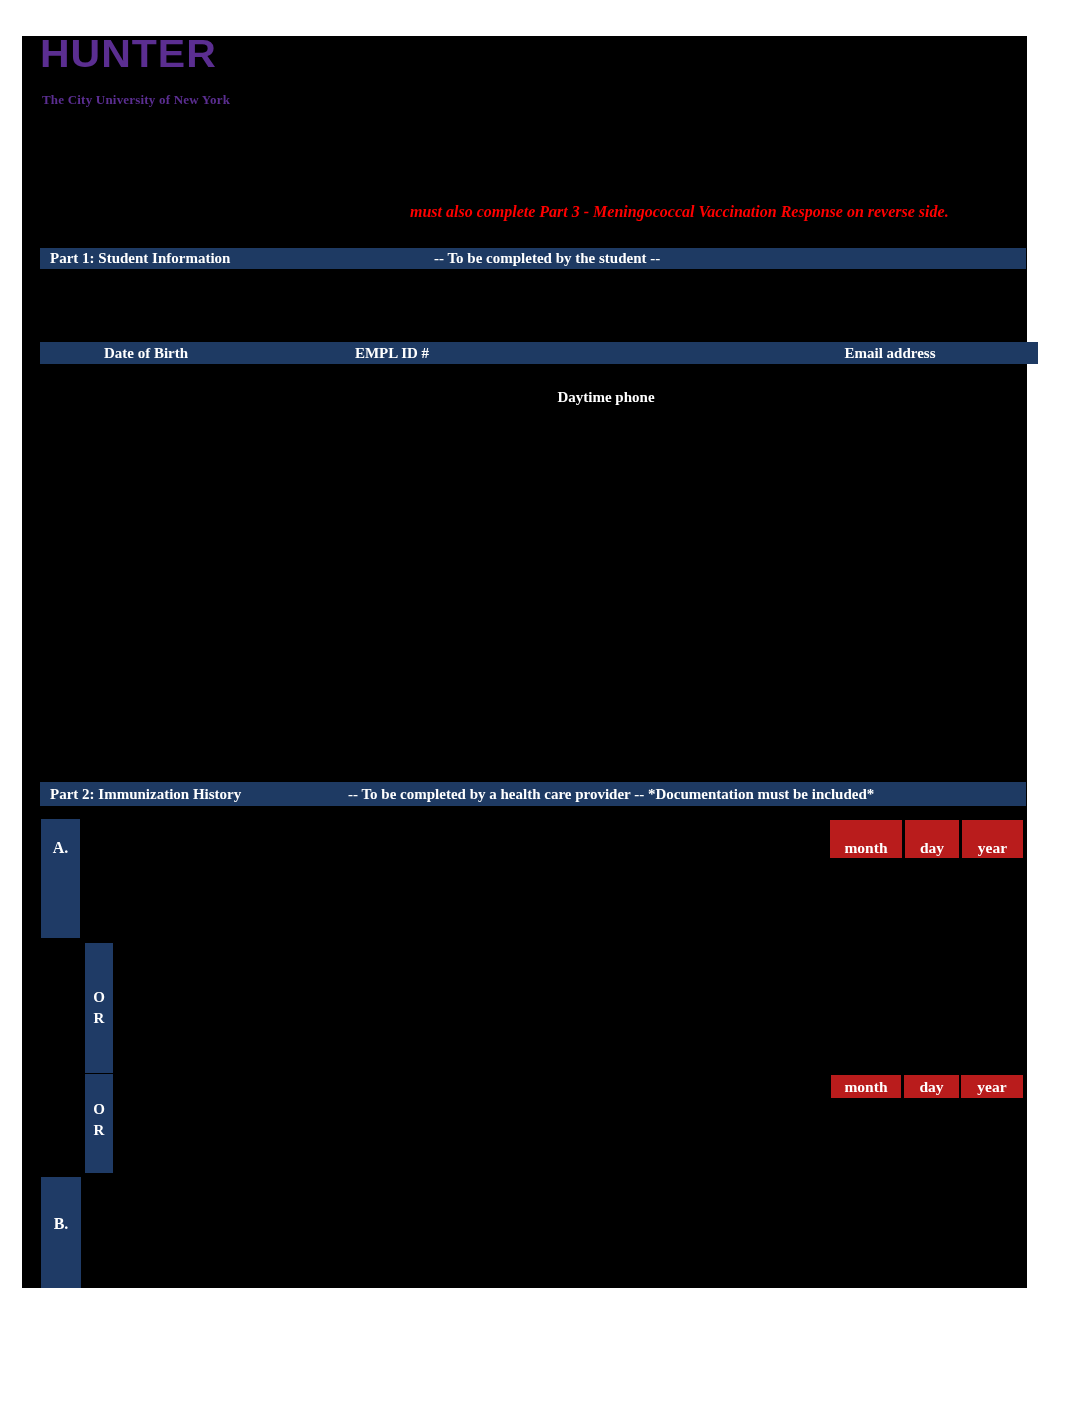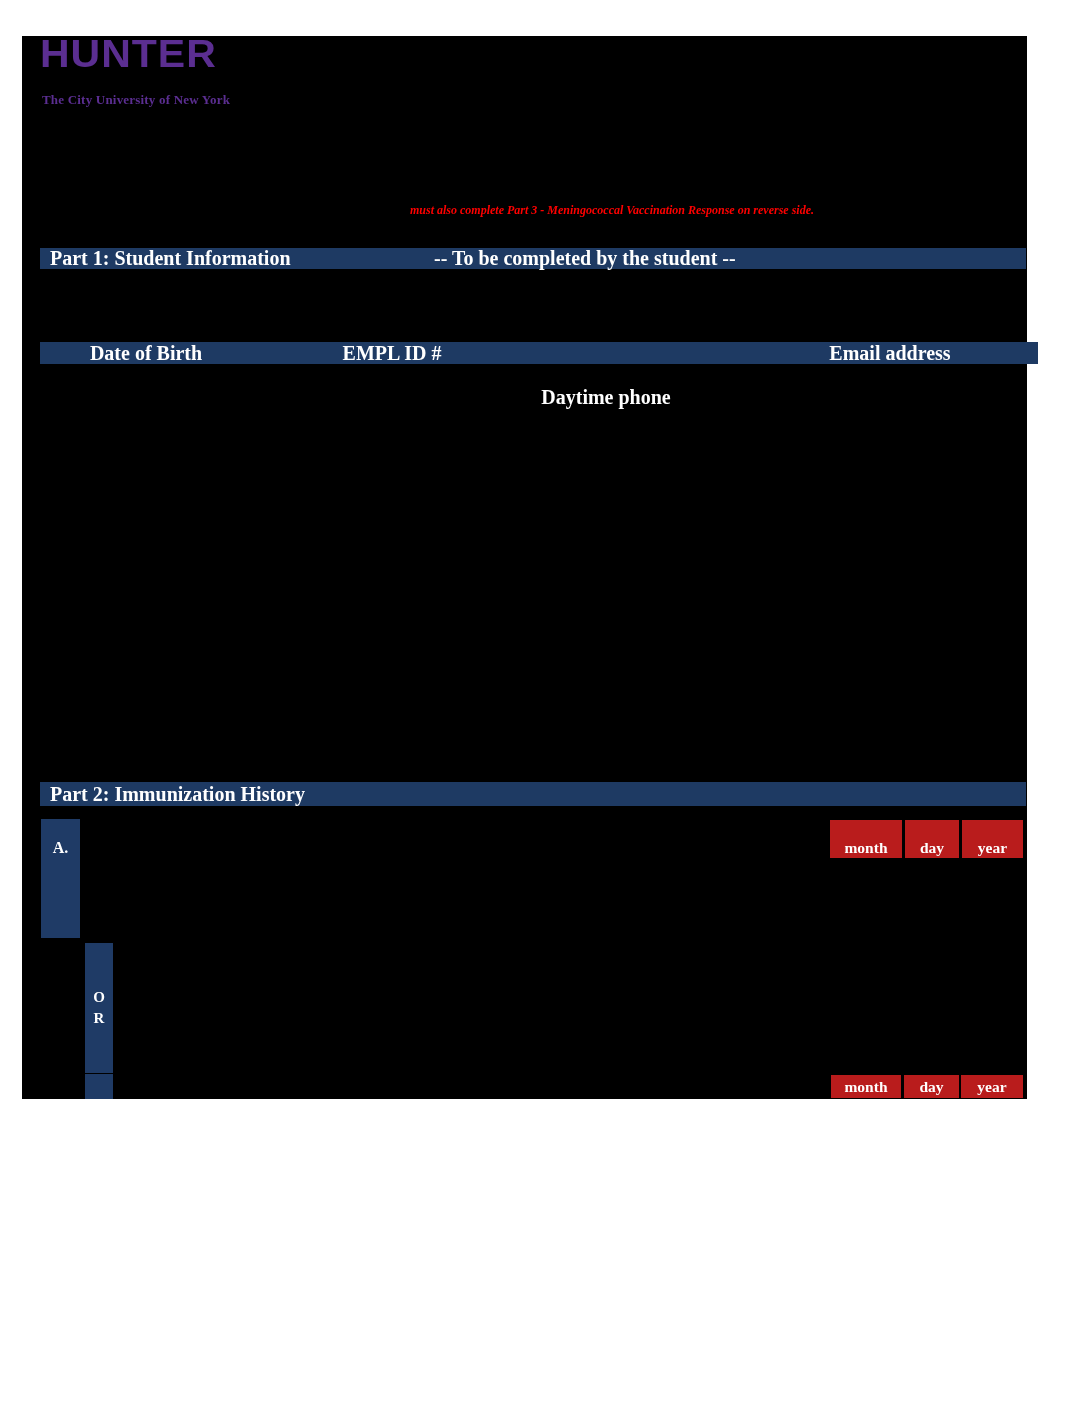--- a/index.html
+++ b/index.html
@@ -1,17 +1,17 @@
 <!DOCTYPE html>
 <html><head>
 <meta charset="utf-8">
 <style>
   html,body{margin:0;padding:0;background:#ffffff;}
   .canvas{
-    position:relative;width:1088px;height:1099px;background:#ffffff;
+    position:relative;width:1088px;height:1288px;background:#ffffff;
     font-family:"Liberation Serif",serif;overflow:hidden;
   }
   .page{
     position:absolute;left:22px;top:36px;width:1005px;height:1325px;
     background:#000000;
   }
   
   .hunter-logo{
     position:absolute;left:40px;top:37px;color:#5b2e91;
     font-family:"Liberation Sans",sans-serif;font-weight:800;
@@ -21,26 +21,26 @@
   .hunter-tagline{
     position:absolute;left:42px;top:92px;color:#5b2e91;
     font-family:"Liberation Serif",serif;font-size:13px;font-weight:600;
     letter-spacing:0.2px;
   }
   
   .red-note{
     position:absolute;color:#fe0000;font-style:italic;font-weight:bold;
     white-space:nowrap;
   }
-  .red-note-1{left:410px;top:203px;font-size:12px;}
+  .red-note-1{left:410px;top:203px;font-size:16px;}
   .red-note-2{left:22px;top:714px;width:1005px;text-align:center;font-size:20.5px;}
   
   .bar{
     position:absolute;left:40px;width:986px;background:#1e3a63;color:#ffffff;
-    font-weight:bold;font-size:20px;
+    font-weight:bold;font-size:15px;
   }
   .bar-part1{top:248px;height:21px;line-height:21px;}
   .bar-fields{top:342px;height:22px;line-height:22px;padding-left:12px;}
   .bar-part2{top:782px;height:24px;line-height:24px;}
   .bar .bar-title{position:absolute;left:10px;top:0;white-space:nowrap;}
   .bar-part1 .bar-subtitle{position:absolute;left:394px;top:0;white-space:nowrap;}
   .bar-part2 .bar-subtitle{position:absolute;left:308px;top:0;white-space:nowrap;}
   .field-header{position:absolute;top:0;transform:translateX(-50%);white-space:nowrap;}
   .fh-0{left:106px;} .fh-1{left:352px;} .fh-2{left:566px;margin-top:44px;} .fh-3{left:826px;margin-left:24px;}
   
@@ -100,20 +100,21 @@
   <div class="bar bar-fields">
     <span class="field-header fh-0">Date of Birth</span>
     <span class="field-header fh-1">EMPL ID #</span>
     <span class="field-header fh-2">Daytime phone</span>
     <span class="field-header fh-3">Email address</span>
   </div>
 
 
   <div class="bar bar-part2">
     <span class="bar-title">Part 2: Immunization History</span>
+    <span class="bar-subtitle">-- To be completed by a health care provider -- *Documentation must be included*</span>
   </div>
 
   <div class="letter-box box-a">
     <span>A.</span>
   </div>
 
   <div class="mdy-cell r1 c-month">
     <span>month</span>
   </div>
   <div class="mdy-cell r1 c-day">

